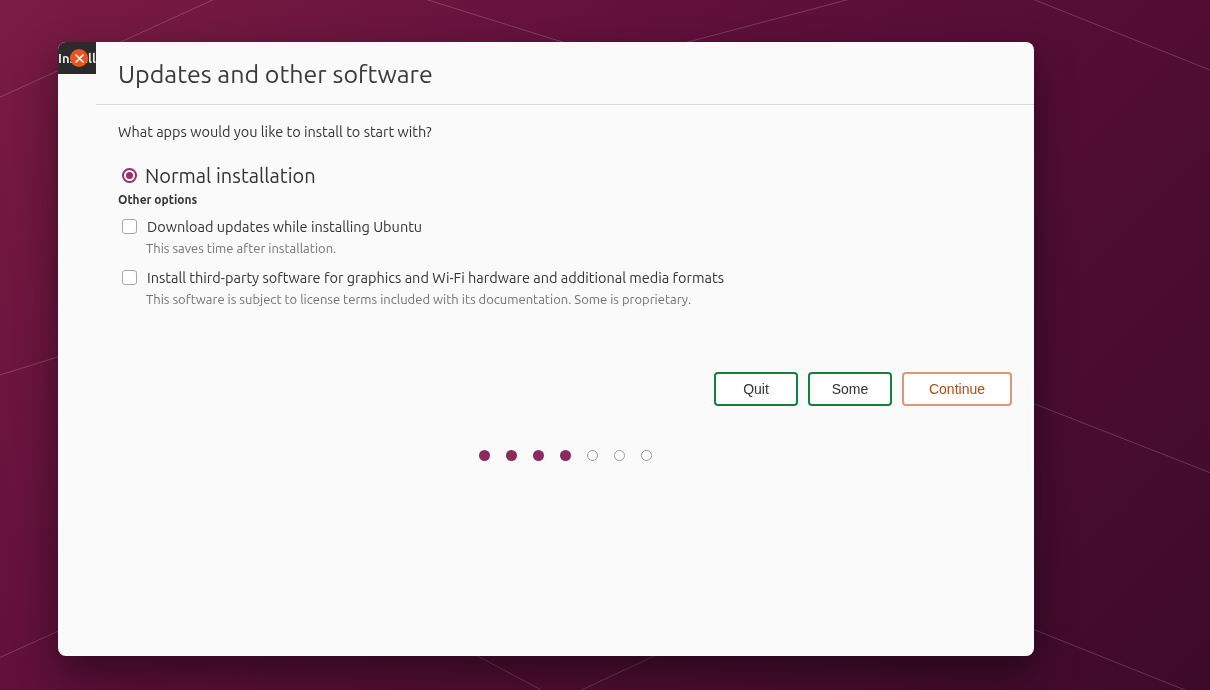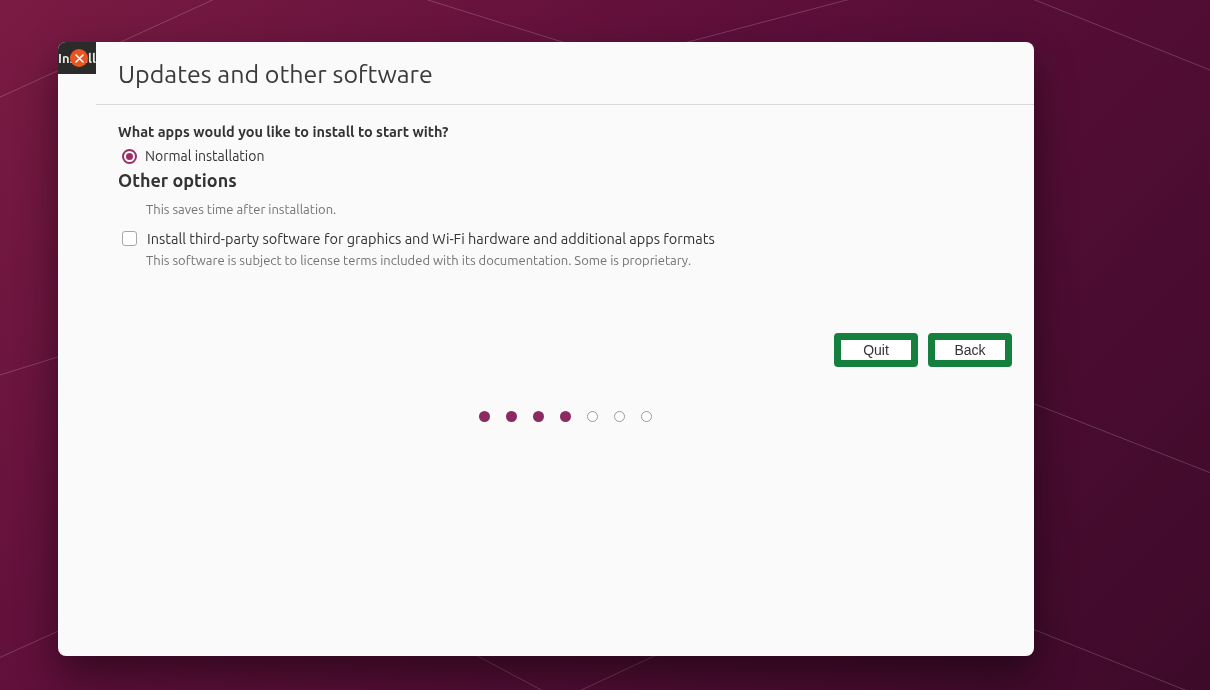--- a/index.html
+++ b/index.html
@@ -41,56 +41,56 @@
   .win-min div { width:10px; height:2px; background:#bdbdbd; border-radius:1px; }
   .win-close { width:18px; height:18px; border-radius:50%; background:#e95420; display:flex; align-items:center; justify-content:center; cursor:pointer; }
   .win-close svg { display:block; }
 
   .content { flex:1; display:flex; flex-direction:column; }
   .header { padding:18px 22px 16px 22px; }
   .header h1 { margin:0; font-size:25px; font-weight:400; color:#3a3a3a; }
   .divider { height:1px; background:#d9d9d9; }
 
   .body { padding:18px 22px 0 22px; color:#333; font-size:14.5px; }
-  .section-title { font-weight:700; margin:0 0 8px 0; font-size:14.5px; }
+  .section-title { font-weight:400; margin:0 0 24px 0; font-size:14.5px; }
 
   .opt-row { display:flex; align-items:center; gap:8px; margin:2px 0 2px 4px; }
-  .opt-row label { cursor:pointer; font-size:14px; }
+  .opt-row label { cursor:pointer; font-size:20px; }
   .opt-desc { margin:4px 0 10px 26px; font-size:13px; color:#555; }
 
   
   .radio {
     width:15px; height:15px; border-radius:50%;
     border:2px solid #999; display:inline-flex; align-items:center; justify-content:center;
     cursor:pointer; flex:0 0 auto;
   }
   .radio.selected { border-color:#9b2e66; }
   .radio.selected .dot { width:7px; height:7px; border-radius:50%; background:#9b2e66; }
 
   
   .checkbox {
     width:15px; height:15px; border:1px solid #a8a8a8; border-radius:3px; background:#fff;
     cursor:pointer; flex:0 0 auto;
   }
 
-  .other-title { font-weight:700; margin:6px 0 12px 0; font-size:18px; }
+  .other-title { font-weight:700; margin:6px 0 12px 0; font-size:12px; }
 
   .chk-block { margin-bottom:14px; }
   .chk-row { display:flex; align-items:center; gap:10px; margin-left:4px; }
   .chk-row label { cursor:pointer; font-size:14.5px; }
   .chk-desc { margin:6px 0 0 28px; font-size:13px; color:#737373; }
 
   .footer {
     padding:0 22px 16px 22px;
     display:flex; flex-direction:column; gap:44px;
   }
   .buttons { display:flex; justify-content:flex-end; gap:10px; margin-top:52px; }
   .btn {
     min-width:84px; height:34px; padding:0 18px;
-    border:7px solid #15803d; background:#fff; color:#333;
+    border:2px solid #15803d; background:#fff; color:#333;
     border-radius:4px; font-size:14px; cursor:pointer;
   }
   .btn.primary { border-color:#e29671; color:#b14e1a; background:#fff; min-width:110px;}
 
   .progress { display:flex; justify-content:center; gap:16px; padding-bottom:6px; }
   .pdot { width:11px; height:11px; border-radius:50%; }
   .pdot.done { background:#8a2a5e; }
   .pdot.todo { background:#fff; border:1px solid #9a9a9a; }
 </style>
 </head>
@@ -134,36 +134,41 @@
         <span class="radio selected">
             <span class="dot"></span>
           </span>
         <label>Normal installation</label>
       </div>
 
 
       <p class="other-title">Other options</p>
 
       <div class="chk-block">
+        <div class="chk-row">
+          <span class="checkbox"></span>
+          <label>Download updates while installing Ubuntu</label>
+        </div>
         <div class="chk-desc">This saves time after installation.</div>
       </div>
 
       <div class="chk-block">
         <div class="chk-row">
           <span class="checkbox"></span>
-          <label>Install third-party software for graphics and Wi-Fi hardware and additional apps formats</label>
+          <label>Install third-party software for graphics and Wi-Fi hardware and additional media formats</label>
         </div>
         <div class="chk-desc">This software is subject to license terms included with its documentation. Some is proprietary.</div>
       </div>
     </div>
 
     <div class="footer">
       <div class="buttons">
         <button class="btn">Quit</button>
-        <button class="btn">Back</button>
+        <button class="btn">Some</button>
+        <button class="btn primary">Continue</button>
       </div>
       <div class="progress">
         <span class="pdot done"></span>
         <span class="pdot done"></span>
         <span class="pdot done"></span>
         <span class="pdot done"></span>
         <span class="pdot todo"></span>
         <span class="pdot todo"></span>
         <span class="pdot todo"></span>
       </div>

